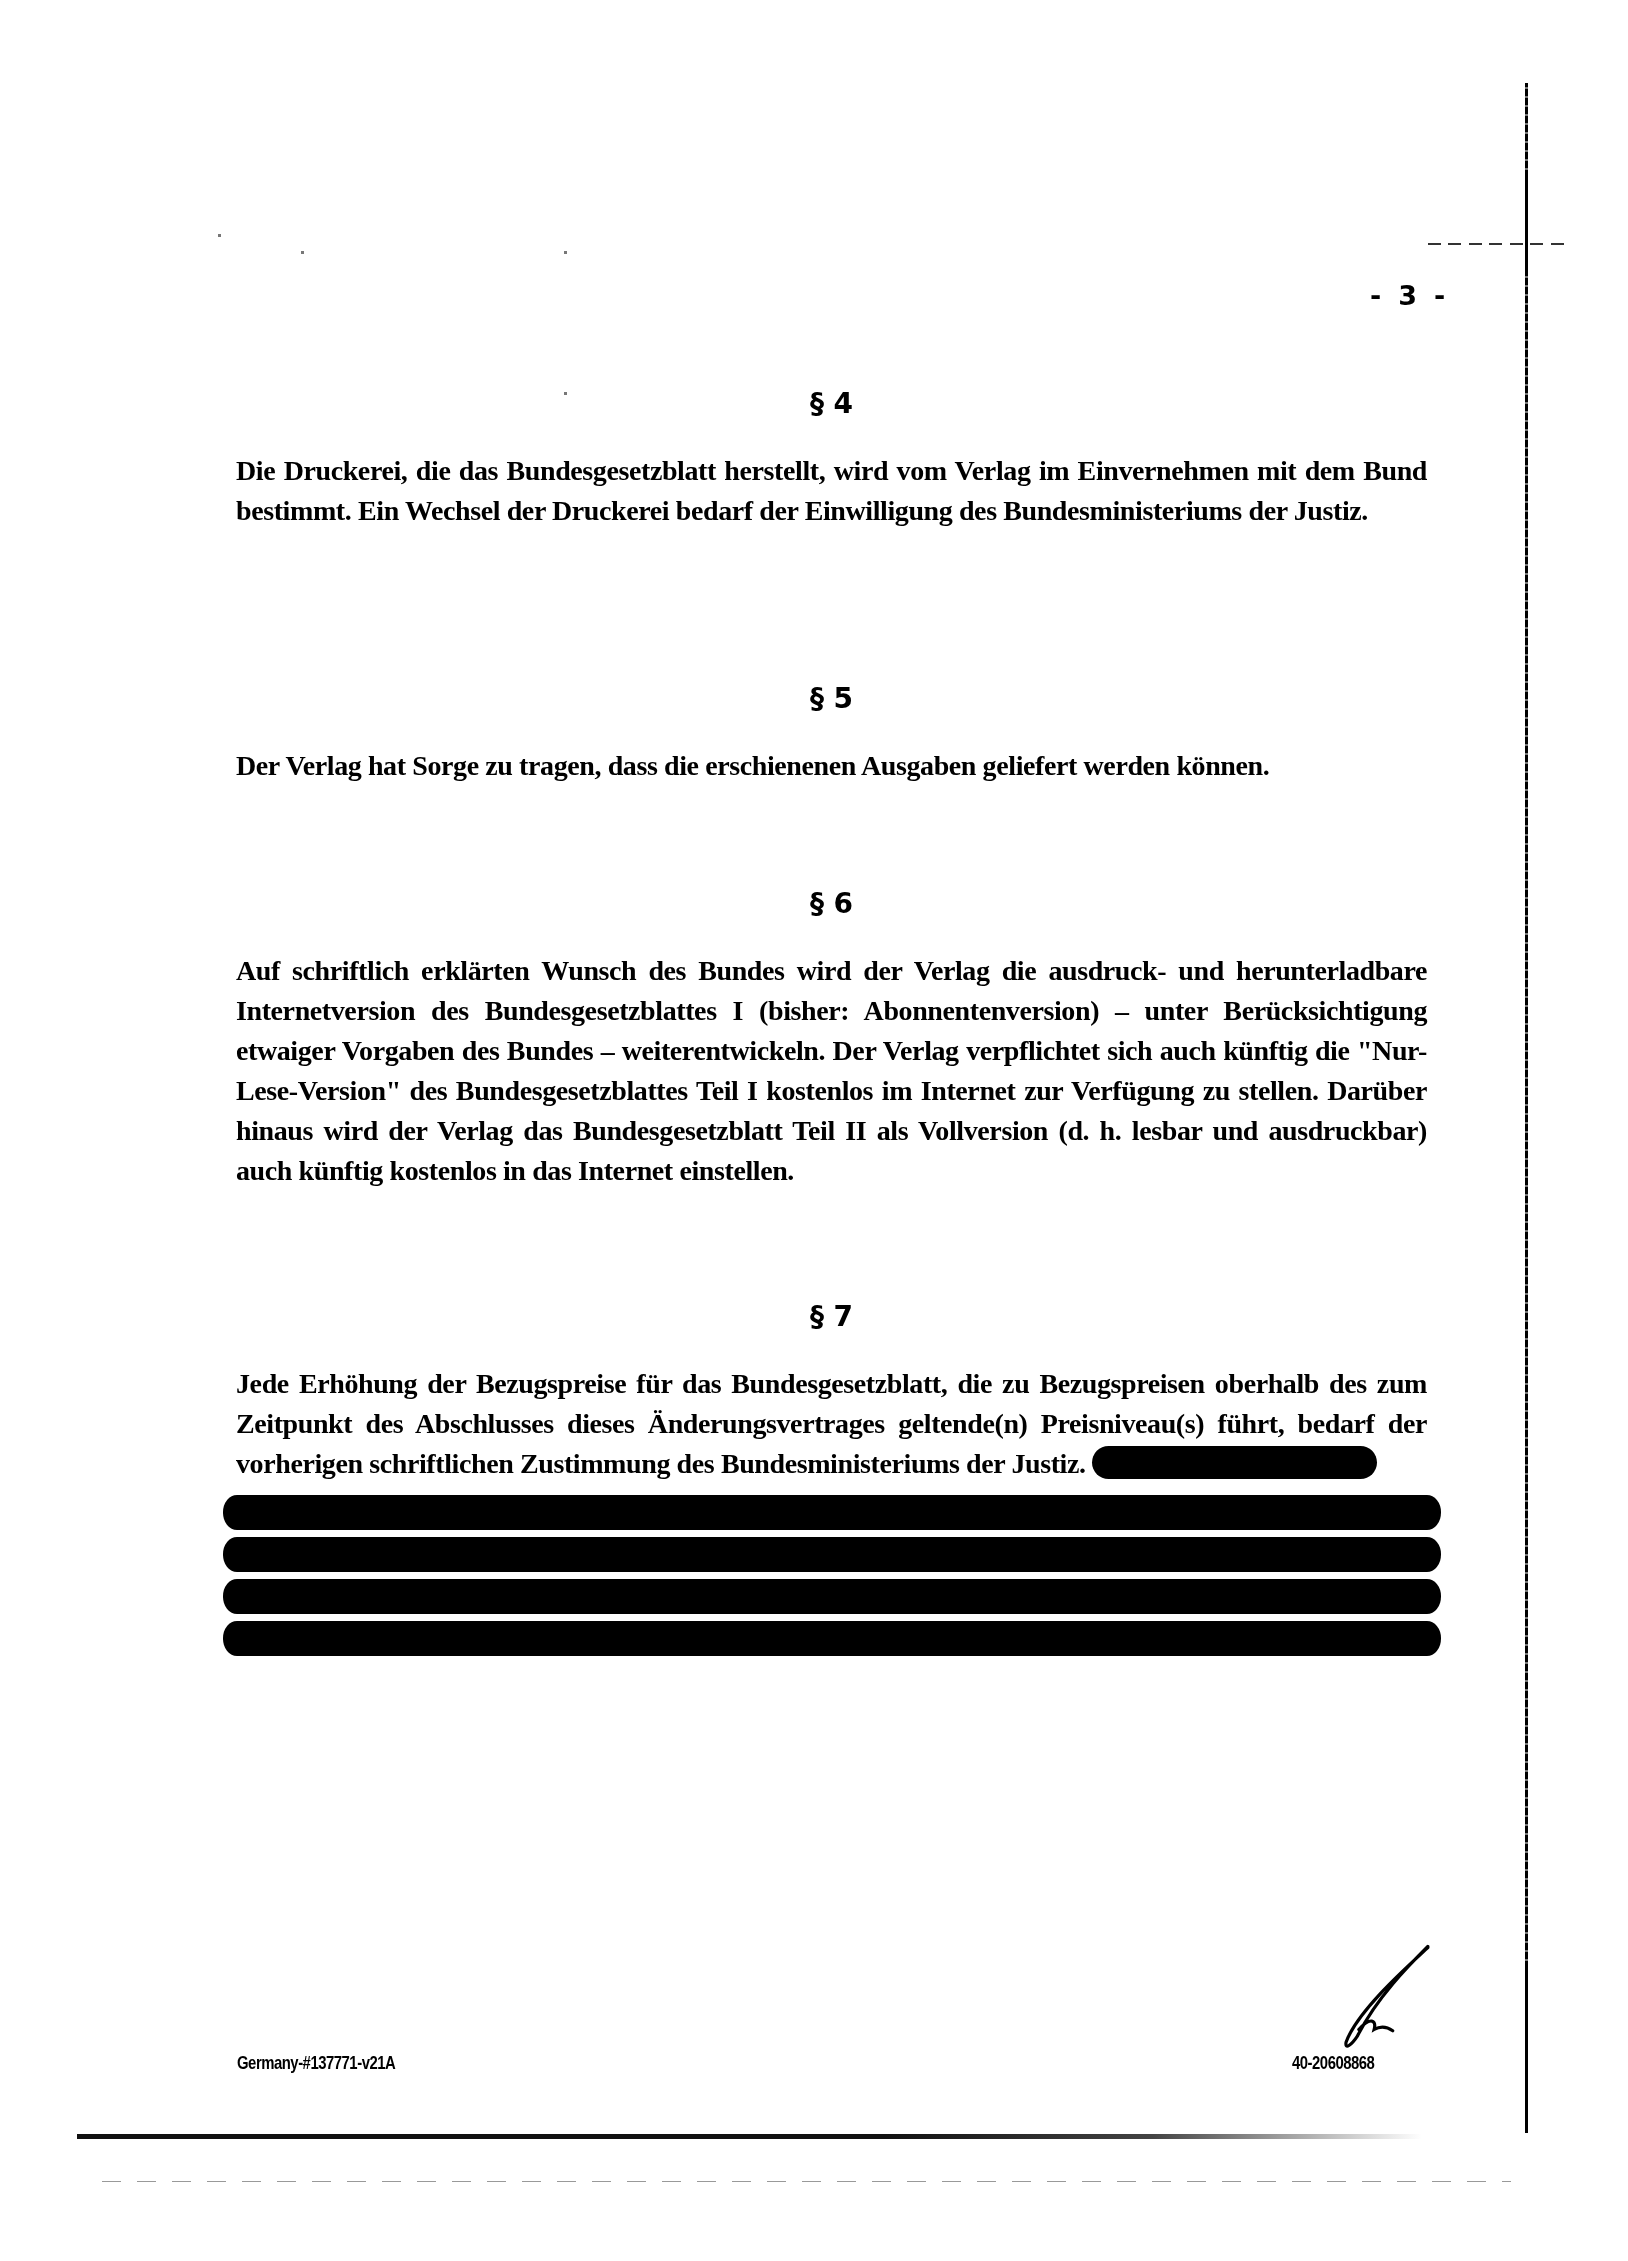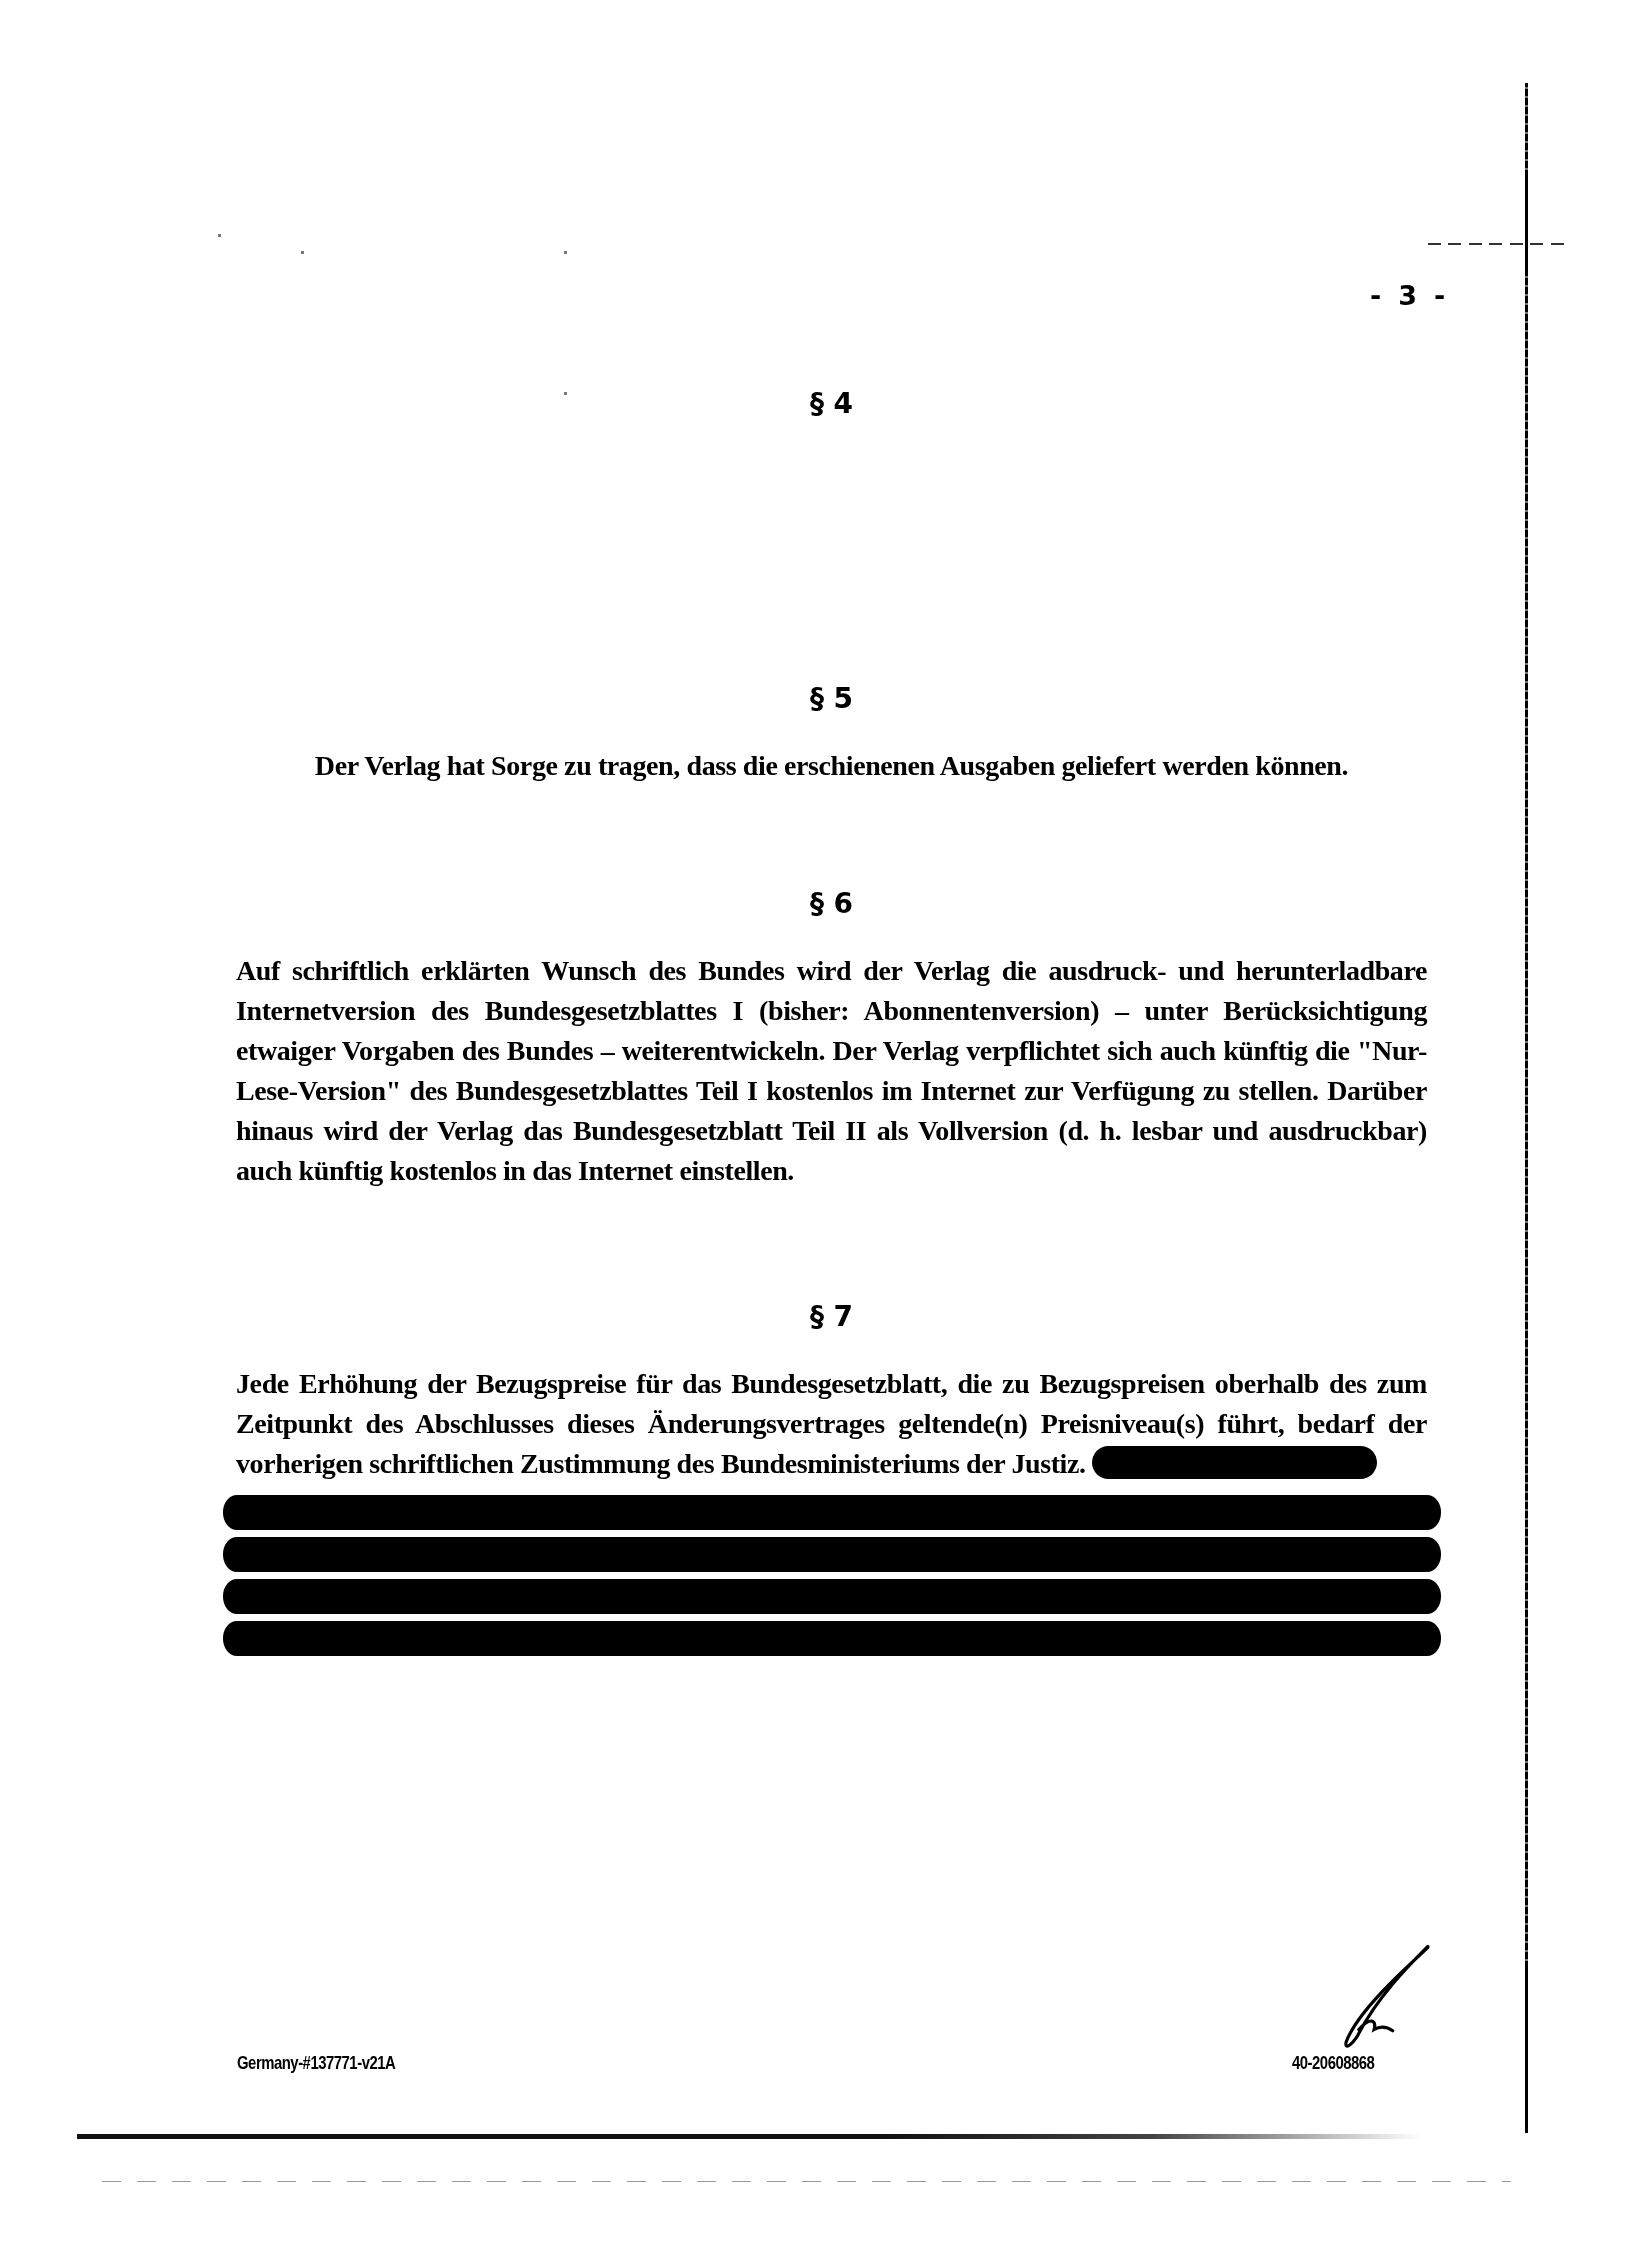--- a/index.html
+++ b/index.html
@@ -75,25 +75,26 @@
 <div class="scan-dash-top"></div>
 <div class="speck" style="left:218px;top:234px;"></div>
 <div class="speck" style="left:301px;top:251px;"></div>
 <div class="speck" style="left:564px;top:251px;"></div>
 <div class="speck" style="left:564px;top:392px;"></div>
 
 <div class="page-number">- 3 -</div>
 
 <div class="section" id="sec4">
   <div class="section-heading">§ 4</div>
+  <div class="section-body">Die Druckerei, die das Bundesgesetzblatt herstellt, wird vom Verlag im Einvernehmen mit dem Bund bestimmt. Ein Wechsel der Druckerei bedarf der Einwilligung des Bundesministeriums der Justiz.</div>
 </div>
 
 <div class="section" id="sec5">
   <div class="section-heading">§ 5</div>
-  <div class="section-body" style="text-align:center;">Der Verlag hat Sorge zu tragen, dass die erschienenen Ausgaben geliefert werden können.</div>
+  <div class="section-body" style="text-align:left;">Der Verlag hat Sorge zu tragen, dass die erschienenen Ausgaben geliefert werden können.</div>
 </div>
 
 <div class="section" id="sec6">
   <div class="section-heading">§ 6</div>
   <div class="section-body">Auf schriftlich erklärten Wunsch des Bundes wird der Verlag die ausdruck- und herunterladbare Internetversion des Bundesgesetzblattes I (bisher: Abonnentenversion) – unter Berücksichtigung etwaiger Vorgaben des Bundes – weiterentwickeln. Der Verlag verpflichtet sich auch künftig die "Nur-Lese-Version" des Bundesgesetzblattes Teil I kostenlos im Internet zur Verfügung zu stellen. Darüber hinaus wird der Verlag das Bundesgesetzblatt Teil II als Vollversion (d. h. lesbar und ausdruckbar) auch künftig kostenlos in das Internet einstellen.</div>
 </div>
 
 <div class="section" id="sec7">
   <div class="section-heading">§ 7</div>
   <div class="section-body"><span>Jede Erhöhung der Bezugspreise für das Bundesgesetzblatt, die zu Bezugspreisen oberhalb des zum Zeitpunkt des Abschlusses dieses Änderungsvertrages geltende(n) Preisniveau(s) führt, bedarf der vorherigen schriftlichen Zustimmung des Bundesministeriums der Justiz.</span><span class="redact-inline"></span></div>

